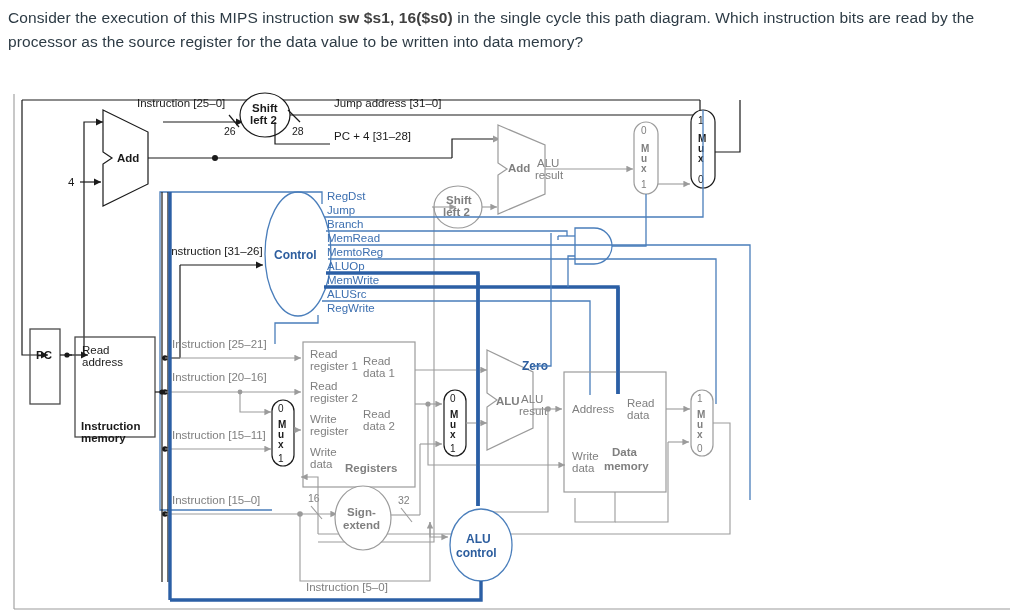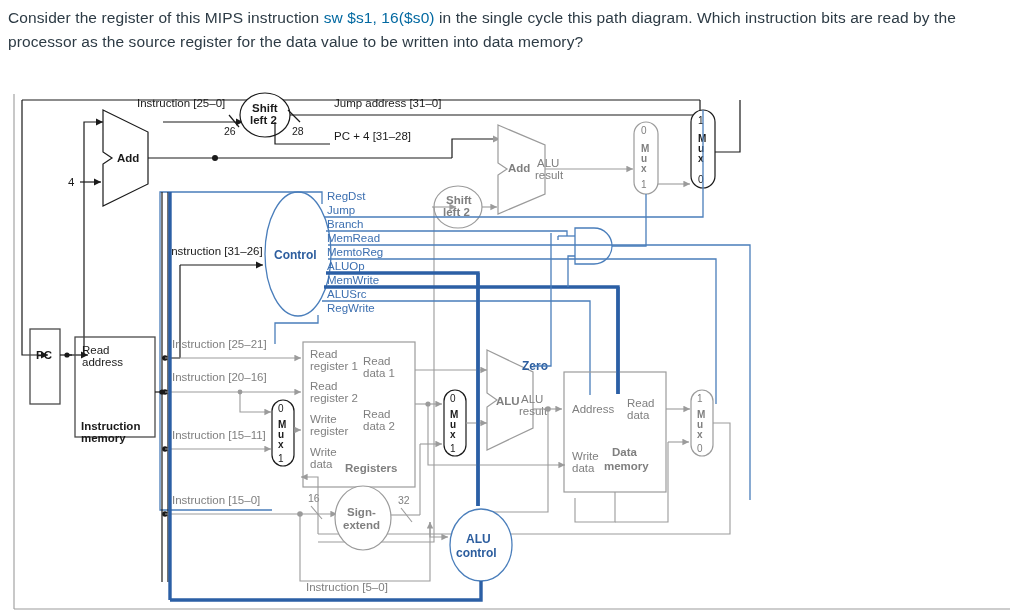--- a/index.html
+++ b/index.html
@@ -19,22 +19,22 @@
     position: absolute;
     left: 8px;
     top: 6px;
     width: 1012px;
     font-size: 15.5px;
     line-height: 1.55;
     color: #2d3b45;
     letter-spacing: 0.1px;
   }
   #question .mono-bold {
-    font-weight: normal;
-    color: #0369a1;
+    font-weight: bold;
+    color: #404040;
   }
   #figure {
     position: absolute;
     left: 0;
     top: 82px;
     width: 1024px;
     height: 529px;
   }
   #figure svg {
     display: block;
@@ -111,21 +111,21 @@
   .box-g   { fill: none; stroke: #9b9b9b; stroke-width: 1.2; }
   .box-k   { fill: none; stroke: #4a4a4a; stroke-width: 1.3; }
   .shape-g { fill: #ffffff; stroke: #9b9b9b; stroke-width: 1.2; }
   .shape-k { fill: #ffffff; stroke: #1a1a1a; stroke-width: 1.2; }
   .shape-bl{ fill: #ffffff; stroke: #4a7ebb; stroke-width: 1.3; }
 </style>
 </head>
 <body>
 
 <div id="question">
-  <span>Consider the register of this MIPS instruction </span><span class="mono-bold">sw $s1, 16($s0)</span><span> in the single cycle this path diagram. Which</span>
+  <span>Consider the execution of this MIPS instruction </span><span class="mono-bold">sw $s1, 16($s0)</span><span> in the single cycle this path diagram. Which</span>
   <span>instruction bits are read by the processor as the source register for the data value to be written into data memory?</span>
 </div>
 
 <div id="figure">
 <svg width="1024" height="529" viewBox="0 0 1024 529" xmlns="http://www.w3.org/2000/svg">
   <defs>
     <marker id="ahG" markerWidth="7" markerHeight="7" refX="6" refY="3" orient="auto">
       <path d="M0,0 L6,3 L0,6 z" fill="#9b9b9b"></path>
     </marker>
     <marker id="ahK" markerWidth="7" markerHeight="7" refX="6" refY="3" orient="auto">

